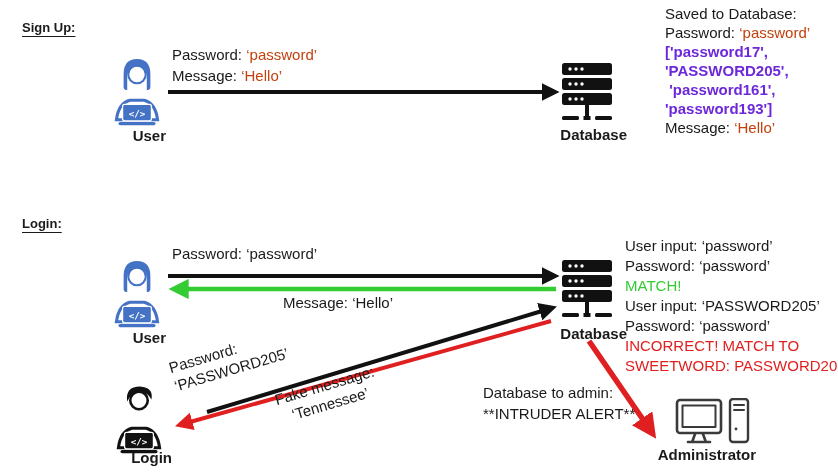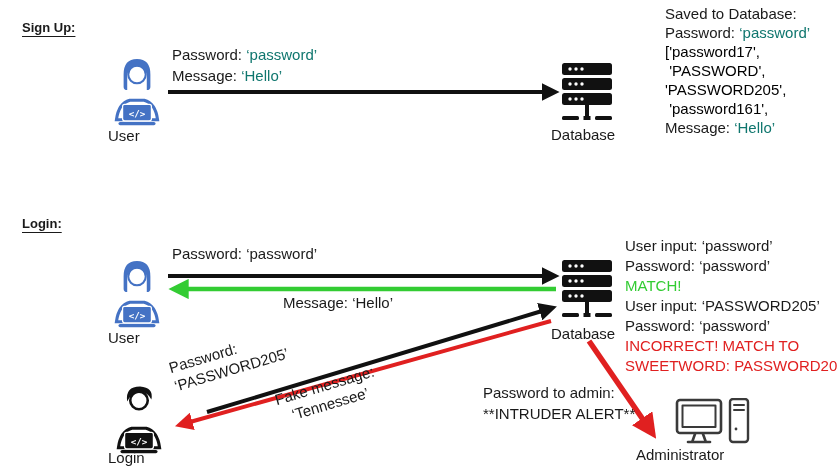--- a/index.html
+++ b/index.html
@@ -2,26 +2,26 @@
 <html><head>
 <meta charset="utf-8">
 <style>
   html,body{margin:0;padding:0;background:#fff;}
   .canvas{
     position:relative;width:838px;height:473px;background:#fff;overflow:hidden;
     font-family:"Liberation Sans",sans-serif;font-size:15px;color:#1a1a1a;line-height:1.25;
   }
   .abs{position:absolute;}
   .heading{font-size:13px;font-weight:600;text-decoration:underline;text-underline-offset:4px;}
-  .blue{color:#0f766e;}
-  .orange{color:#000000;}
+  .blue{color:#c2410c;}
+  .orange{color:#6d28d9;font-weight:bold;}
   .green{color:#33CC33;}
   .red{color:#E02020;}
   .lines div{white-space:pre;}
-  .icon-label{text-align:left;}
+  .icon-label{text-align:right;font-weight:bold;}
   .rot{transform:rotate(-16.5deg);transform-origin:0 50%;}
   .rot div{white-space:pre;}
   .indent2{padding-left:12px;}
   .svgarrows{position:absolute;left:0;top:0;pointer-events:none;}
 
   #signup-heading{left:22px;top:20px;}
   #signup-user{left:110px;top:56px;}
   #signup-user-label{left:108px;top:127px;width:58px;}
   #signup-flow{left:172px;top:44px;line-height:21px;}
   #signup-db{left:562px;top:63px;}
@@ -110,23 +110,23 @@
       <rect x="21.5" y="53" width="7" height="4" fill="#111"></rect>
       <rect x="33" y="53" width="17" height="4" rx="1.5" fill="#111"></rect>
     </svg>
   </div>
   <div class="abs icon-label" id="signup-db-label">Database</div>
 
   <div class="abs lines" id="saved-block">
     <div>Saved to Database:</div>
     <div><span>Password: </span><span class="blue">‘password’</span></div>
     <div class="orange">['password17',</div>
-    <div class="orange"> 'PASSWORD',</div>
     <div class="orange">'PASSWORD205',</div>
     <div class="orange"> 'password161',</div>
+    <div class="orange">'password193']</div>
     <div><span>Message: </span><span class="blue">‘Hello’</span></div>
   </div>
 
   <div class="abs heading" id="login-heading">Login:</div>
 
   <div class="abs" id="login-user">
     <svg width="54" height="70" viewBox="0 0 52 68">
       <circle cx="26" cy="18" r="8.5" fill="#fff" stroke="#4472C4" stroke-width="2"></circle>
       <path d="M13,18 Q13,3 26,3 Q39,3 39,18 L39,30 Q39,33 35.5,33 L35.5,18 Q33.5,10 26,10 Q18.5,10 16.5,18 L16.5,33 Q13,33 13,30 Z" fill="#4472C4"></path>
       <path d="M6,62 Q8,46 19,43 L33,43 Q44,46 46,62 Z" fill="#fff" stroke="#4472C4" stroke-width="3"></path>
@@ -190,21 +190,21 @@
     <div>Password:</div>
     <div>‘PASSWORD205’</div>
   </div>
 
   <div class="abs rot" id="fake-arrow-label">
     <div>Fake message:</div>
     <div class="indent2">‘Tennessee’</div>
   </div>
 
   <div class="abs lines" id="admin-note">
-    <div>Password to admin:</div>
+    <div>Database to admin:</div>
     <div>**INTRUDER ALERT**</div>
   </div>
 
   <div class="abs" id="admin">
     <svg width="78" height="48" viewBox="0 0 78 48">
       <g fill="none" stroke="#3a3a3a" stroke-width="2.6" stroke-linecap="round" stroke-linejoin="round">
         <rect x="2" y="2" width="44" height="33" rx="3"></rect>
         <rect x="7.5" y="7.5" width="33" height="21.5" stroke-width="2"></rect>
         <line x1="20" y1="36" x2="17.5" y2="43"></line>
         <line x1="28" y1="36" x2="30.5" y2="43"></line>

